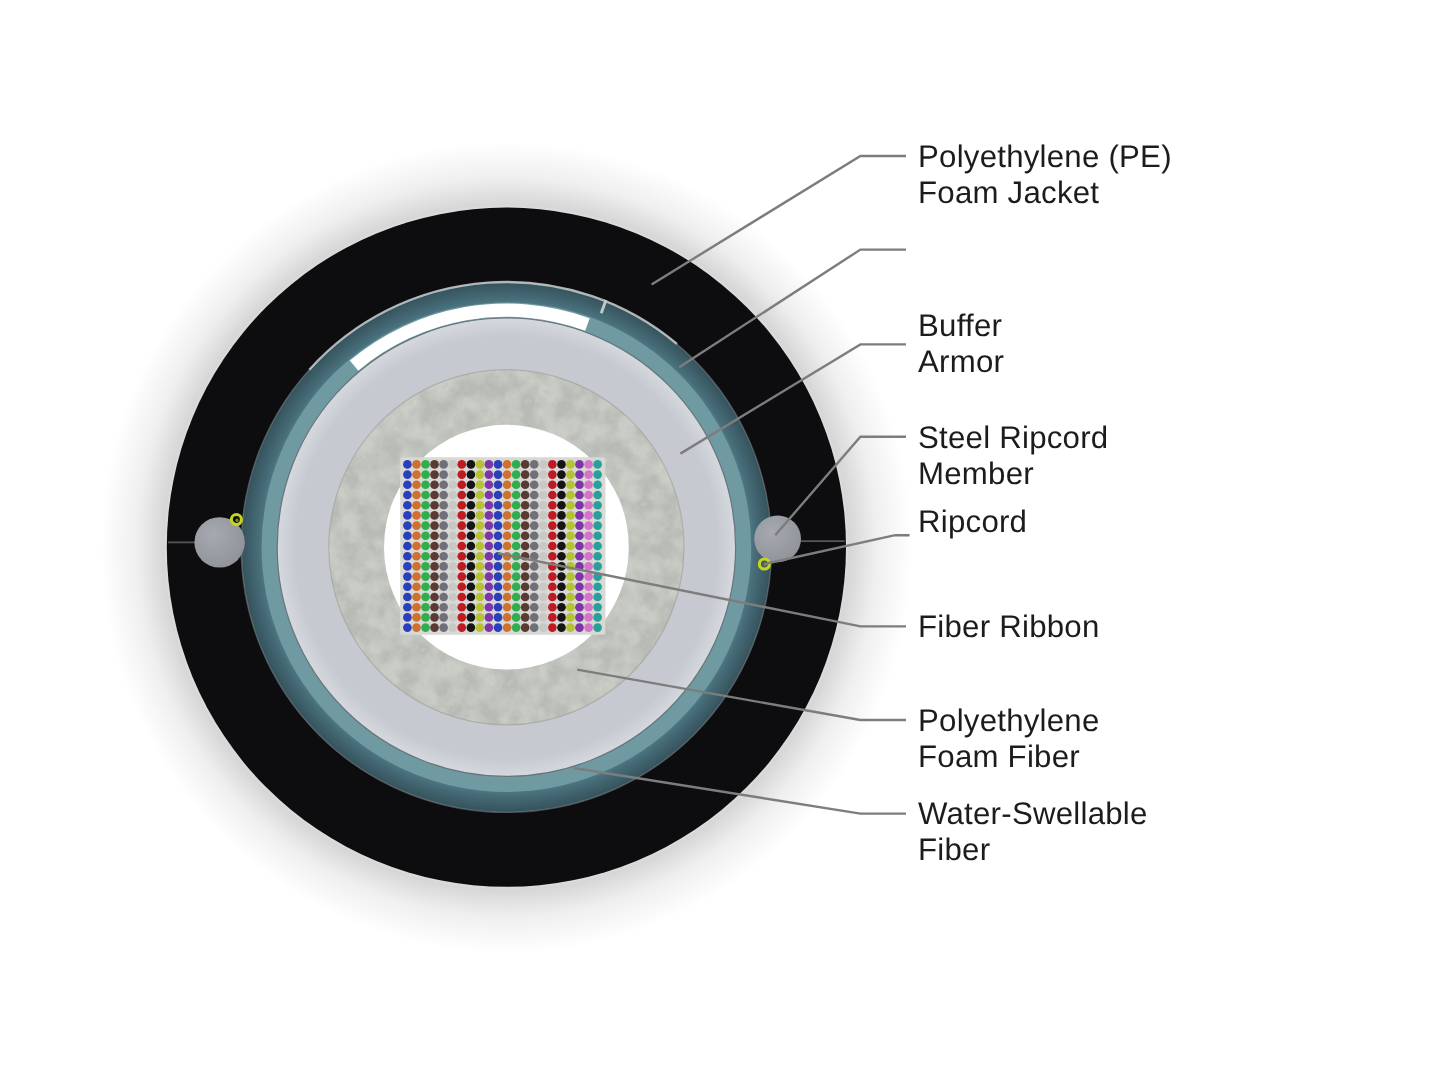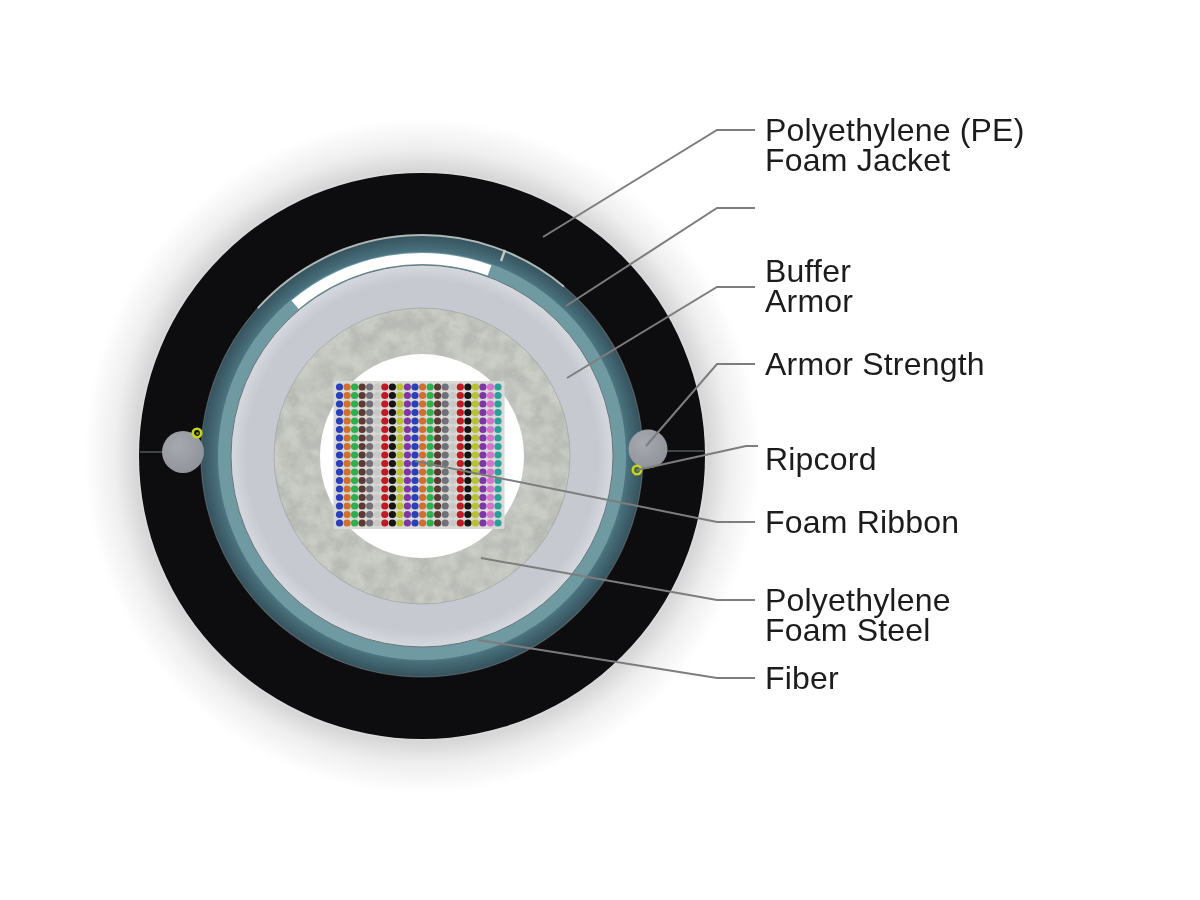--- a/index.html
+++ b/index.html
@@ -2,25 +2,25 @@
 <html><head>
 <meta charset="utf-8">
 <style>
   html,body{margin:0;padding:0;background:#ffffff;}
   .stage{
     position:relative;width:1200px;height:900px;background:#ffffff;overflow:hidden;
     font-family:"Liberation Sans","DejaVu Sans",sans-serif;
   }
   .stage svg{position:absolute;left:0;top:0;}
   .label{
-    position:absolute;left:765px;color:#1c1c1c;font-size:32px;line-height:30px;
+    position:absolute;left:765px;color:#1c1c1c;font-size:26px;line-height:30px;
     white-space:nowrap;letter-spacing:0.2px;
   }
   .l1{top:115px}.l2{top:193px}.l3{top:256px}.l4{top:349px}
-  .l5{top:444px}.l6{top:507px}.l7{top:585px}.l8{top:663px}
+  .l5{top:419px}.l6{top:507px}.l7{top:585px}.l8{top:663px}
 </style>
 </head>
 <body>
 
 <div class="stage">
 
   <svg width="1200" height="900" viewBox="0 0 1200 900">
     <defs>
       <radialGradient id="haloGrad" cx="0.5" cy="0.5" r="0.5">
         <stop offset="0" stop-opacity="0" stop-color="#777777"></stop>
@@ -490,29 +490,31 @@
 
   <div class="label l1">
     <div>Polyethylene (PE)</div>
     <div>Foam Jacket</div>
   </div>
   <div class="label l3">
     <div>Buffer</div>
     <div>Armor</div>
   </div>
   <div class="label l4">
-    <div>Armor Strength</div>
+    <div>Steel Ripcord</div>
+    <div>Member</div>
   </div>
   <div class="label l5">
     <div>Ripcord</div>
   </div>
   <div class="label l6">
-    <div>Foam Ribbon</div>
+    <div>Fiber Ribbon</div>
   </div>
   <div class="label l7">
     <div>Polyethylene</div>
-    <div>Foam Steel</div>
+    <div>Foam Fiber</div>
   </div>
   <div class="label l8">
+    <div>Water-Swellable</div>
     <div>Fiber</div>
   </div>
 
 </div>
 
 </body></html>

